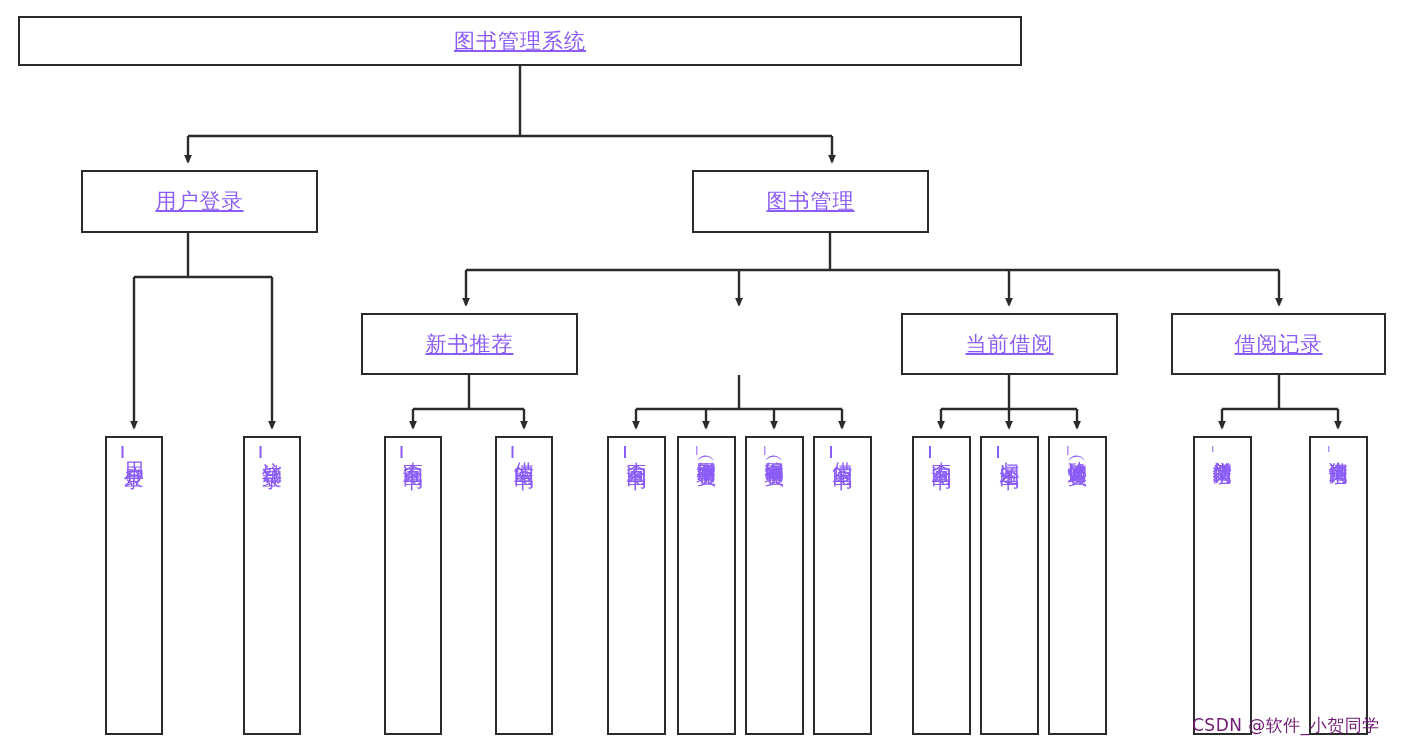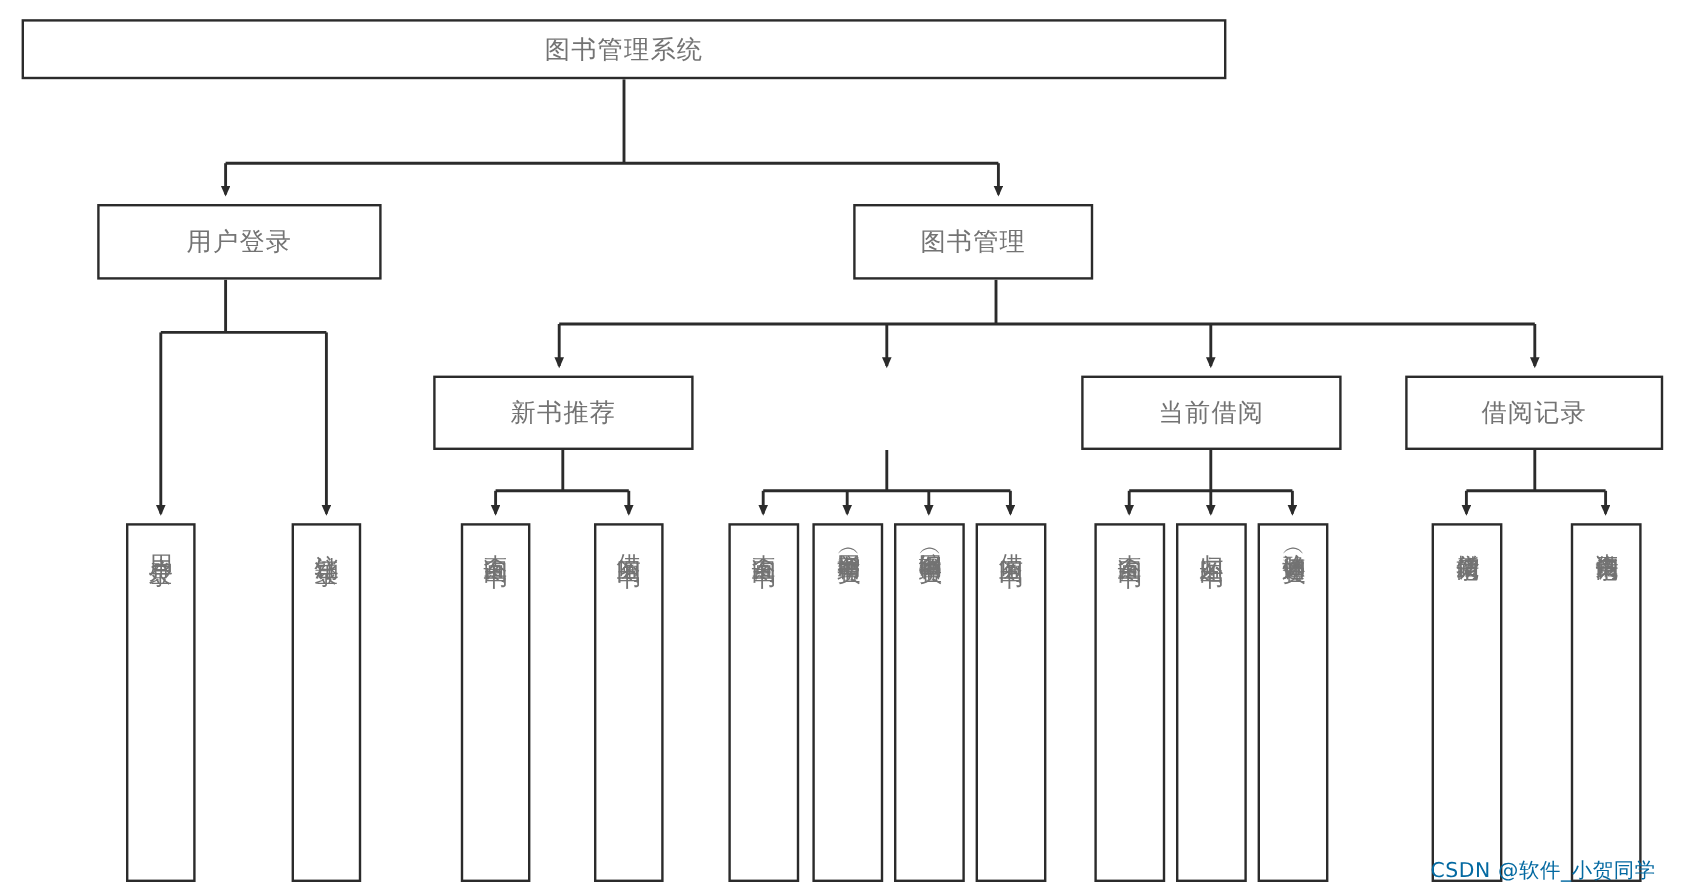--- a/index.html
+++ b/index.html
@@ -28,24 +28,25 @@
     background:#ffffff;
     border:2.2px solid #2b2b2b;
     display:flex;
     align-items:center;
     justify-content:center;
     z-index:2;
   }
   .node .label{
     font-size:21px;
     line-height:1.15;
-    color:#737373;
+    color:#8b5cf6;
     letter-spacing:1px;
     white-space:nowrap;
     text-align:center;
+    text-decoration:underline;
   }
   
   .node.root .label{font-size:21px;}
   .node.lvl2 .label{font-size:21px;}
   .node.lvl3 .label{font-size:21px;}
 
   
   .node.leaf{
     align-items:flex-start;
     justify-content:center;
@@ -60,21 +61,21 @@
     white-space:nowrap;
     text-align:center;
   }
   .node.leaf.tall .label{
     font-size:19px;
     letter-spacing:1px;
   }
   .watermark{
     position:absolute;
     font-size:17px;
-    color:#0369a1;
+    color:#701a75;
     white-space:nowrap;
     z-index:3;
     letter-spacing:0.5px;
   }
 </style>
 </head>
 <body>
 
 <div id="canvas">
 
@@ -128,21 +129,21 @@
     </g>
   </svg>
 
   <div class="node root" style="left:18px;top:16px;width:1004px;height:50px;">
     <span class="label">图书管理系统</span>
   </div>
 
   <div class="node lvl2" style="left:81px;top:170px;width:237px;height:63px;">
     <span class="label">用户登录</span>
   </div>
-  <div class="node lvl2" style="left:711px;top:170px;width:200px;height:63px;">
+  <div class="node lvl2" style="left:692px;top:170px;width:237px;height:63px;">
     <span class="label">图书管理</span>
   </div>
 
   <div class="node lvl3" style="left:361px;top:313px;width:217px;height:62px;">
     <span class="label">新书推荐</span>
   </div>
   <div class="node lvl3" style="left:901px;top:313px;width:217px;height:62px;align-items:center;">
     <span class="label">当前借阅</span>
   </div>
   <div class="node lvl3" style="left:1171px;top:313px;width:215px;height:62px;">

